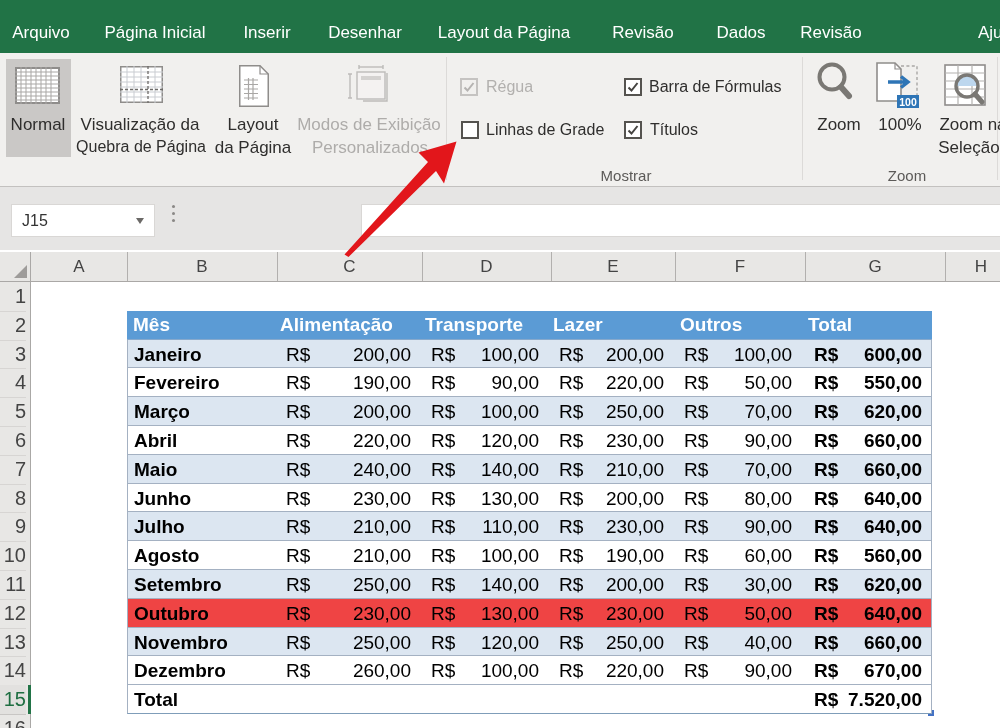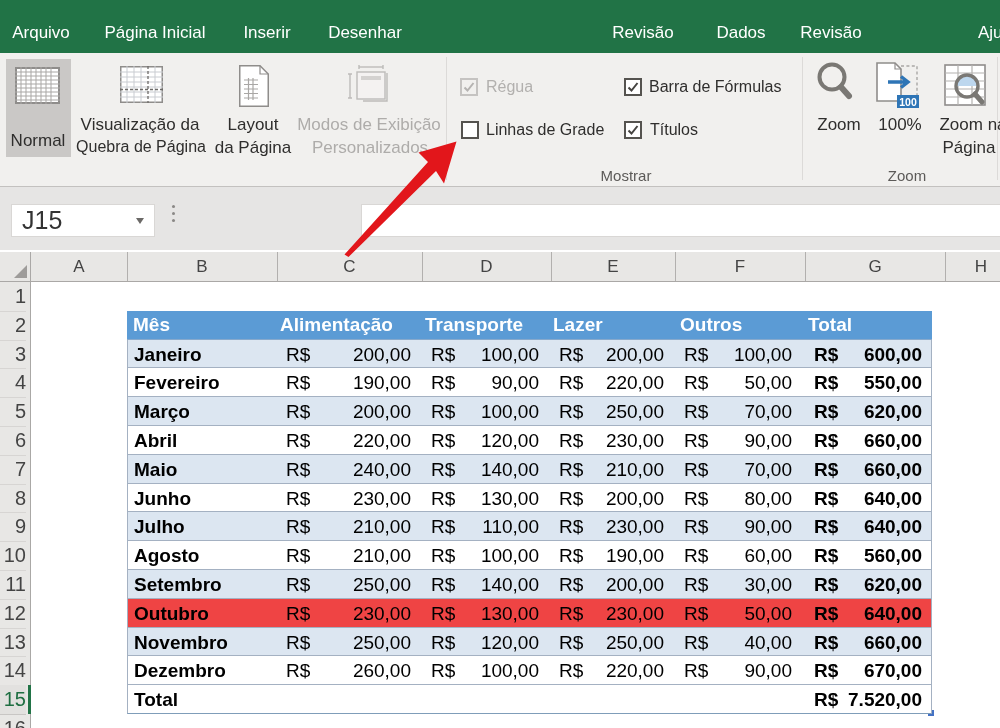--- a/index.html
+++ b/index.html
@@ -258,38 +258,38 @@
 <div class="ctick" style="left:422px"></div>
 <div class="ctick" style="left:551px"></div>
 <div class="ctick" style="left:675px"></div>
 <div class="ctick" style="left:805px"></div>
 <div class="ctick" style="left:945px"></div>
 <div id="corner"></div>
 </div>
 
 <div id="fbar">
   <div class="wbox" style="left:11px; width:144px;">
-    <span style="position:absolute;left:10px;top:0;line-height:31px;font-size:25px;color:#333">J15</span>
+    <span style="position:absolute;left:10px;top:0;line-height:31px;font-size:16px;color:#333">J15</span>
     <span style="position:absolute;left:124px;top:13px;width:0;height:0;border-top:6px solid #6b6967;border-left:4.5px solid transparent;border-right:4.5px solid transparent"></span>
   </div>
   <div style="position:absolute;left:172px;top:25px;width:3px;height:3px;background:#8a8886;box-shadow:0 7px 0 #8a8886,0 -7px 0 #8a8886;border-radius:50%"></div>
   <div class="wbox" style="left:361px; width:640px; border-right:none"></div>
 </div>
 
 <div id="ribbon">
   <div id="btnNormal"></div>
 
   <svg class="abs" style="left:15px;top:14px" width="45" height="37" viewBox="0 0 45 37">
     <rect x="1" y="1" width="43" height="35" fill="#fff" stroke="#8f8d8b" stroke-width="2"></rect>
     <g stroke="#a9a7a5" stroke-width="1">
       <path d="M0 5h45M0 9h45M0 13h45M0 17h45M0 21h45M0 25h45M0 29h45M0 33h45"></path>
       <path d="M6 0v37M11 0v37M16 0v37M21 0v37M26 0v37M31 0v37M36 0v37"></path>
     </g>
   </svg>
-  <div class="blabel" style="left:38px;top:78px">Normal</div>
+  <div class="blabel" style="left:38px;top:62px">Normal</div>
 
   <svg class="abs" style="left:120px;top:13px" width="43" height="37" viewBox="0 0 43 37">
     <rect x="0.75" y="0.75" width="41.5" height="35.5" fill="#fff" stroke="#8f8d8b" stroke-width="1.5"></rect>
     <g stroke="#c9ccd1" stroke-width="1">
       <path d="M0 6h43M0 11h43M0 16h43M0 21h43M0 26h43M0 31h43"></path>
       <path d="M7 0v37M14 0v37M21 0v37M35 0v37"></path>
     </g>
     <g stroke="#6d6b69" stroke-width="1.3" stroke-dasharray="3 2">
       <path d="M28 0v37"></path>
           <path d="M0 23.5h43"></path>
@@ -374,30 +374,31 @@
     <rect x="1" y="1" width="40" height="40" fill="#fff" stroke="#8f8d8b" stroke-width="1.6"></rect>
     <g stroke="#b4b2b0" stroke-width="1.2">
       <path d="M1 9h40M1 17h40M1 25h40M1 33h40"></path>
       <path d="M14 1v40M28 1v40"></path>
     </g>
     <path d="M12 22 a11 11 0 0 1 22 0 Z" fill="#bdd7ee"></path>
     <circle cx="23" cy="22" r="11" fill="none" stroke="#7a7874" stroke-width="3.4"></circle>
     <path d="M31 30 L38 38" stroke="#7a7874" stroke-width="5" stroke-linecap="round"></path>
   </svg>
   <div class="blabel" style="left:973px;top:62px">Zoom na</div>
-  <div class="blabel" style="left:969px;top:85px">Página</div>
+  <div class="blabel" style="left:969px;top:85px">Seleção</div>
 
   <div class="glabel" style="left:907px">Zoom</div>
 </div>
 
 <div id="tabbar">
 <div class="tab" style="left:41px">Arquivo</div>
 <div class="tab" style="left:155px">Página Inicial</div>
 <div class="tab" style="left:267px">Inserir</div>
 <div class="tab" style="left:365px">Desenhar</div>
+<div class="tab" style="left:504px">Layout da Página</div>
 <div class="tab" style="left:643px">Revisão</div>
 <div class="tab" style="left:741px">Dados</div>
 <div class="tab" style="left:831px">Revisão</div>
 <div id="ajuda">Ajuda</div>
 </div>
 
 <svg class="abs" style="left:0;top:0;z-index:40;pointer-events:none" width="1000" height="728" viewBox="0 0 1000 728">
   <polygon points="456.5,141.5 418.5,152.5 428,162 344.5,254.5 348.5,257 436,171 444,183.5" fill="#e2161b"></polygon>
 </svg>
 

